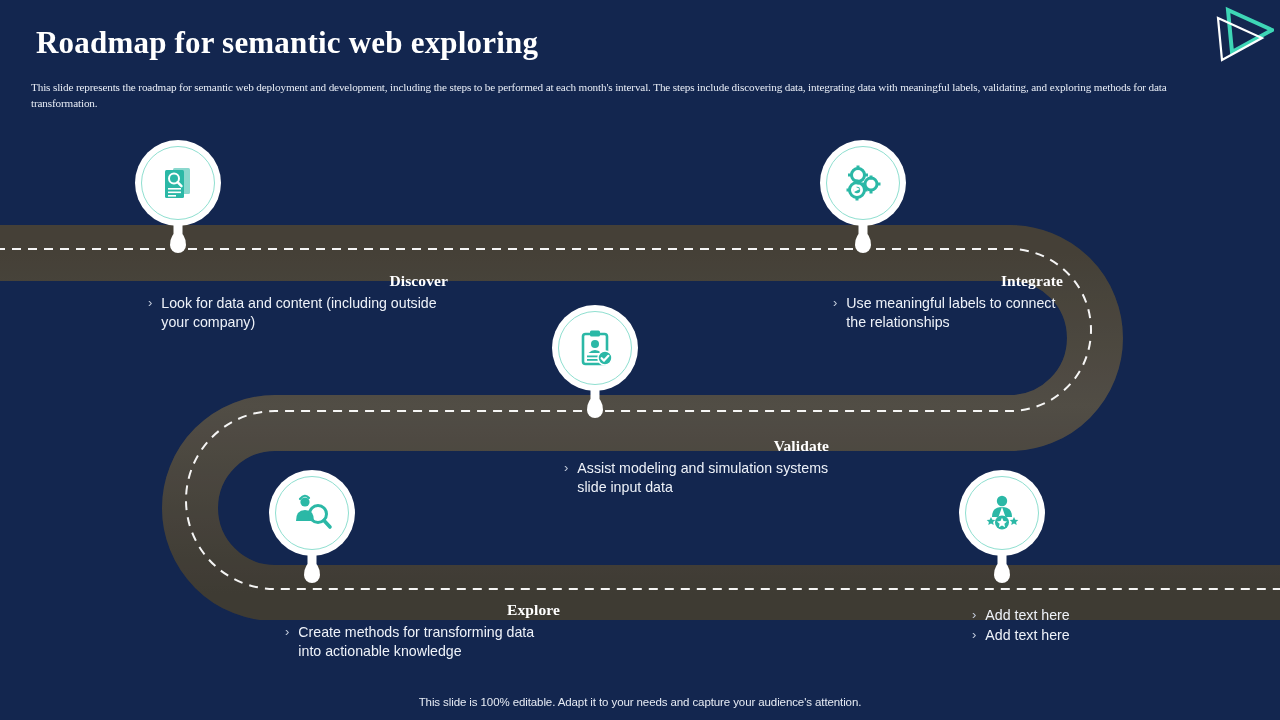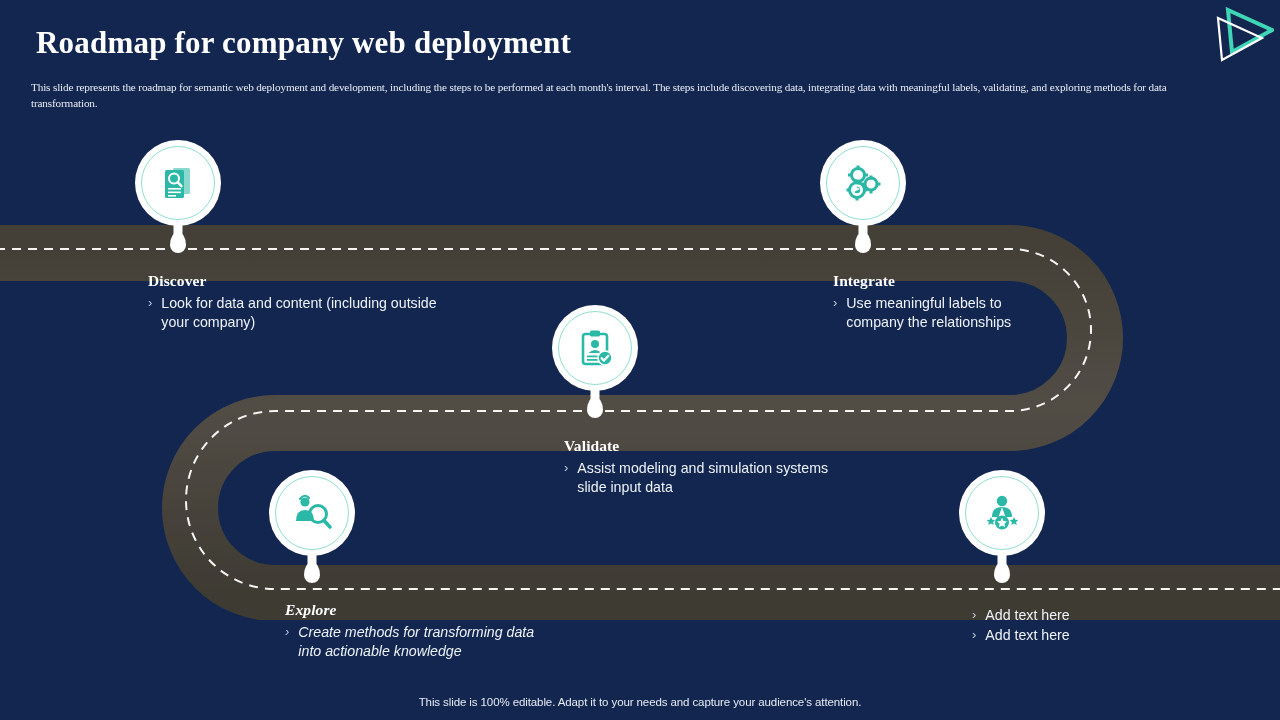--- a/index.html
+++ b/index.html
@@ -57,21 +57,21 @@
     position:absolute; left:50%; transform:translateX(-50%);
     top:12px; width:16px; height:21px; background:#ffffff;
     border-radius:50% 50% 50% 50% / 62% 62% 38% 38%;
   }
 
   
   .block{ position:absolute; }
   .block h3{
     font-family:"Liberation Serif", serif;
     font-size:15.5px; font-weight:700; color:#ffffff;
-    margin-bottom:4px; letter-spacing:.1px;
+    margin-bottom:4px; letter-spacing:.1px;text-align:right;
   }
   .bullets{ list-style:none; }
   .bullets li{
     display:flex; align-items:flex-start;
     font-size:14.2px; line-height:1.33; color:#eef2f9;
     margin-bottom:1px;
   }
   .bullets li .chev{
     color:#c3ccdc; font-size:13px; margin-right:9px; flex:0 0 auto;
     line-height:1.38;
@@ -90,21 +90,21 @@
 
 <div class="slide">
 
   <div class="logo">
     <svg viewBox="0 0 70 60" width="70" height="60" aria-hidden="true">
       <polygon points="24,6 68,26 28,48" fill="none" stroke="#3ed6b6" stroke-width="4"></polygon>
       <polygon points="14,14 58,34 18,56" fill="none" stroke="#ffffff" stroke-width="2.2"></polygon>
     </svg>
   </div>
 
-  <div class="title">Roadmap for company web deployment</div>
+  <div class="title">Roadmap for semantic web exploring</div>
   <div class="subtitle">This slide represents the roadmap for semantic web deployment and development, including the steps to be performed at each month's interval. The steps include discovering data, integrating data with meaningful labels, validating, and exploring methods for data transformation.</div>
 
   <div class="road">
     <svg viewBox="0 0 1280 500" width="1280" height="500">
       <defs>
         <linearGradient id="roadShade" x1="0" y1="0" x2="0" y2="1">
           <stop offset="0%" stop-color="#474339"></stop>
           <stop offset="45%" stop-color="#56524a"></stop>
           <stop offset="100%" stop-color="#3f3c34"></stop>
         </linearGradient>
@@ -254,36 +254,36 @@
         <span class="txt">Look for data and content (including outside your company)</span>
       </li>
     </ul>
   </div>
 
   <div class="block" style="left:833px; top:272px; width:230px;">
     <h3>Integrate</h3>
     <ul class="bullets">
       <li>
         <span class="chev">›</span>
-        <span class="txt">Use meaningful labels to company the relationships</span>
+        <span class="txt">Use meaningful labels to connect the relationships</span>
       </li>
     </ul>
   </div>
 
   <div class="block" style="left:564px; top:437px; width:265px;">
     <h3>Validate</h3>
     <ul class="bullets">
       <li>
         <span class="chev">›</span>
         <span class="txt">Assist modeling and simulation systems slide input data</span>
       </li>
     </ul>
   </div>
 
-  <div class="block" style="left:285px; top:601px; width:275px;font-style:italic;">
+  <div class="block" style="left:285px; top:601px; width:275px;">
     <h3>Explore</h3>
     <ul class="bullets">
       <li>
         <span class="chev">›</span>
         <span class="txt">Create methods for transforming data into actionable knowledge</span>
       </li>
     </ul>
   </div>
 
   <div class="block" style="left:972px; top:606px; width:250px;">

